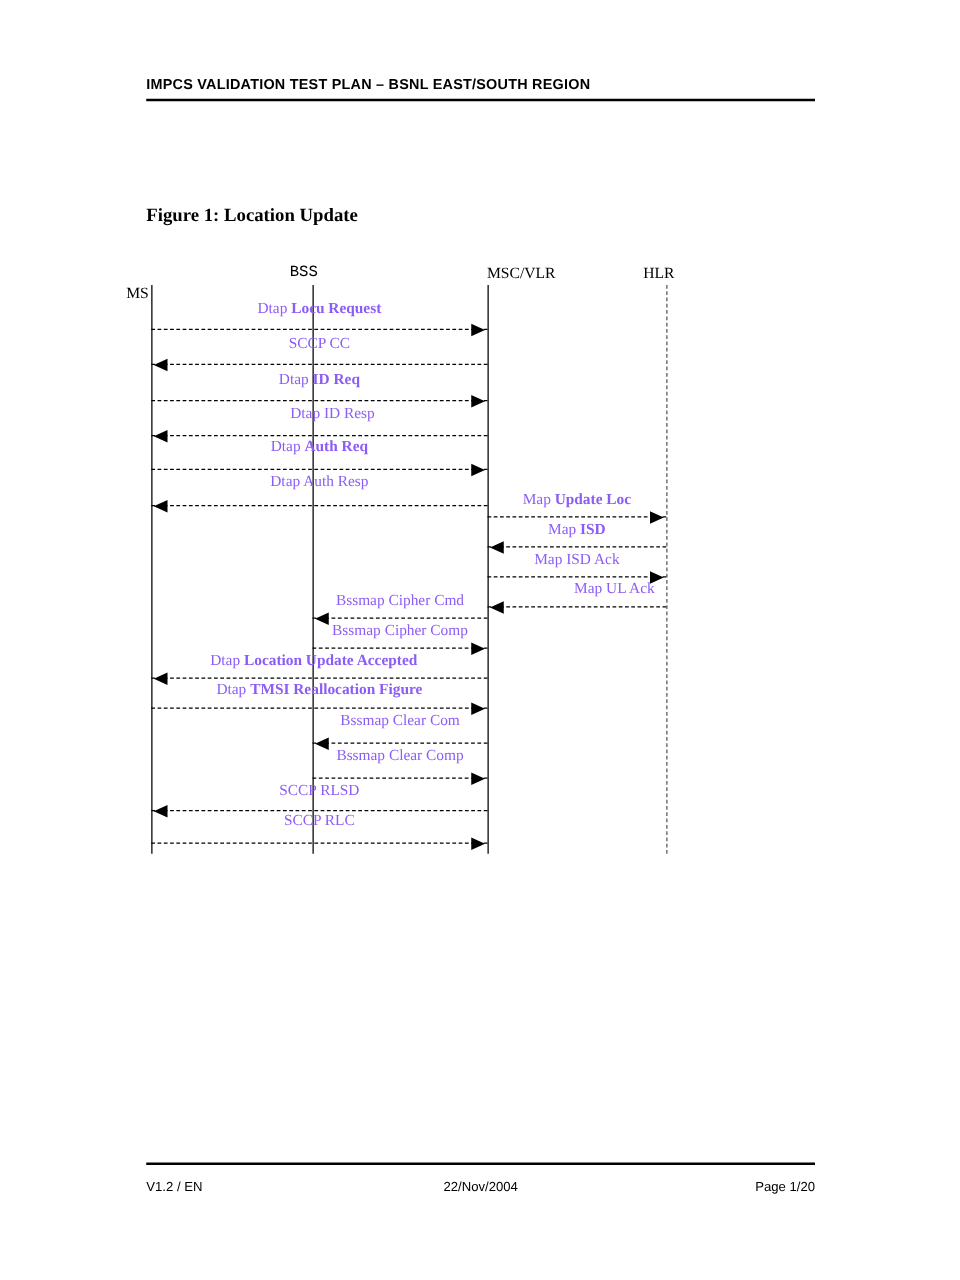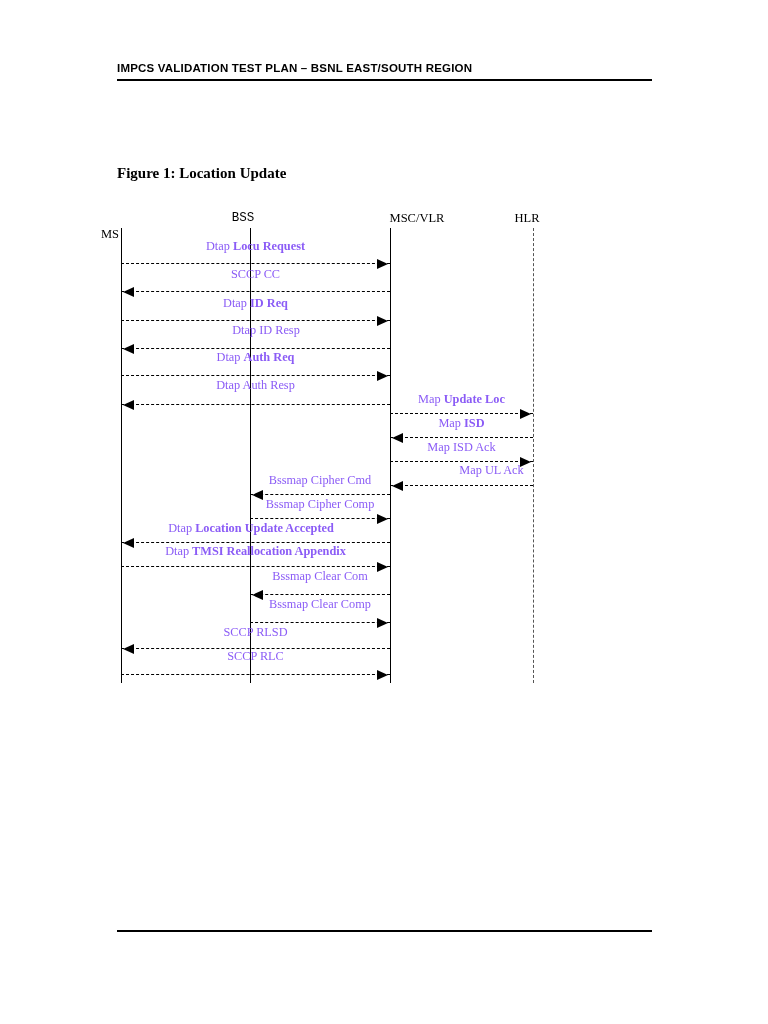--- a/index.html
+++ b/index.html
@@ -147,32 +147,37 @@
       <div class="arrow-head left" style="top: 490px; left: 252px;"></div>
       <div class="msg-label" style="left: 320px; top: 474px;">Bssmap Cipher Cmd</div>
       <div class="arrow-line" style="left: 250px; top: 518px; width: 140px;"></div>
       <div class="arrow-head right" style="top: 514px; left: 377px;"></div>
       <div class="msg-label" style="left: 320px; top: 498px;">Bssmap Cipher Comp</div>
       <div class="arrow-line" style="left: 121px; top: 542px; width: 269px;"></div>
       <div class="arrow-head left" style="top: 538px; left: 123px;"></div>
       <div class="msg-label" style="left: 239px; top: 522px; margin-left: 12px;"><span>Dtap </span><b>Location Update Accepted</b></div>
       <div class="arrow-line" style="left: 121px; top: 566px; width: 269px;"></div>
       <div class="arrow-head right" style="top: 562px; left: 377px;"></div>
-      <div class="msg-label" style="left: 255.5px; top: 545px;"><span>Dtap </span><b>TMSI Reallocation Appendix</b></div>
+      <div class="msg-label" style="left: 255.5px; top: 545px;"><span>Dtap </span><b>TMSI Reallocation Figure</b></div>
       <div class="arrow-line" style="left: 250px; top: 594px; width: 140px;"></div>
       <div class="arrow-head left" style="top: 590px; left: 252px;"></div>
       <div class="msg-label" style="left: 320px; top: 570px;">Bssmap Clear Com</div>
       <div class="arrow-line" style="left: 250px; top: 622px; width: 140px;"></div>
       <div class="arrow-head right" style="top: 618px; left: 377px;"></div>
       <div class="msg-label" style="left: 320px; top: 598px;">Bssmap Clear Comp</div>
       <div class="arrow-line" style="left: 121px; top: 648px; width: 269px;"></div>
       <div class="arrow-head left" style="top: 644px; left: 123px;"></div>
       <div class="msg-label" style="left: 255.5px; top: 626px;">SCCP RLSD</div>
       <div class="arrow-line" style="left: 121px; top: 674px; width: 269px;"></div>
       <div class="arrow-head right" style="top: 670px; left: 377px;"></div>
       <div class="msg-label" style="left: 255.5px; top: 650px;">SCCP RLC</div>
     </div>
 
   <div class="doc-footer">
     <div class="frule"></div>
+    <div class="frow">
+      <span class="fleft">V1.2 / EN</span>
+      <span class="fcenter">22/Nov/2004</span>
+      <span class="fright">Page 1/20</span>
+    </div>
   </div>
 
 </div>
 
 </body></html>

